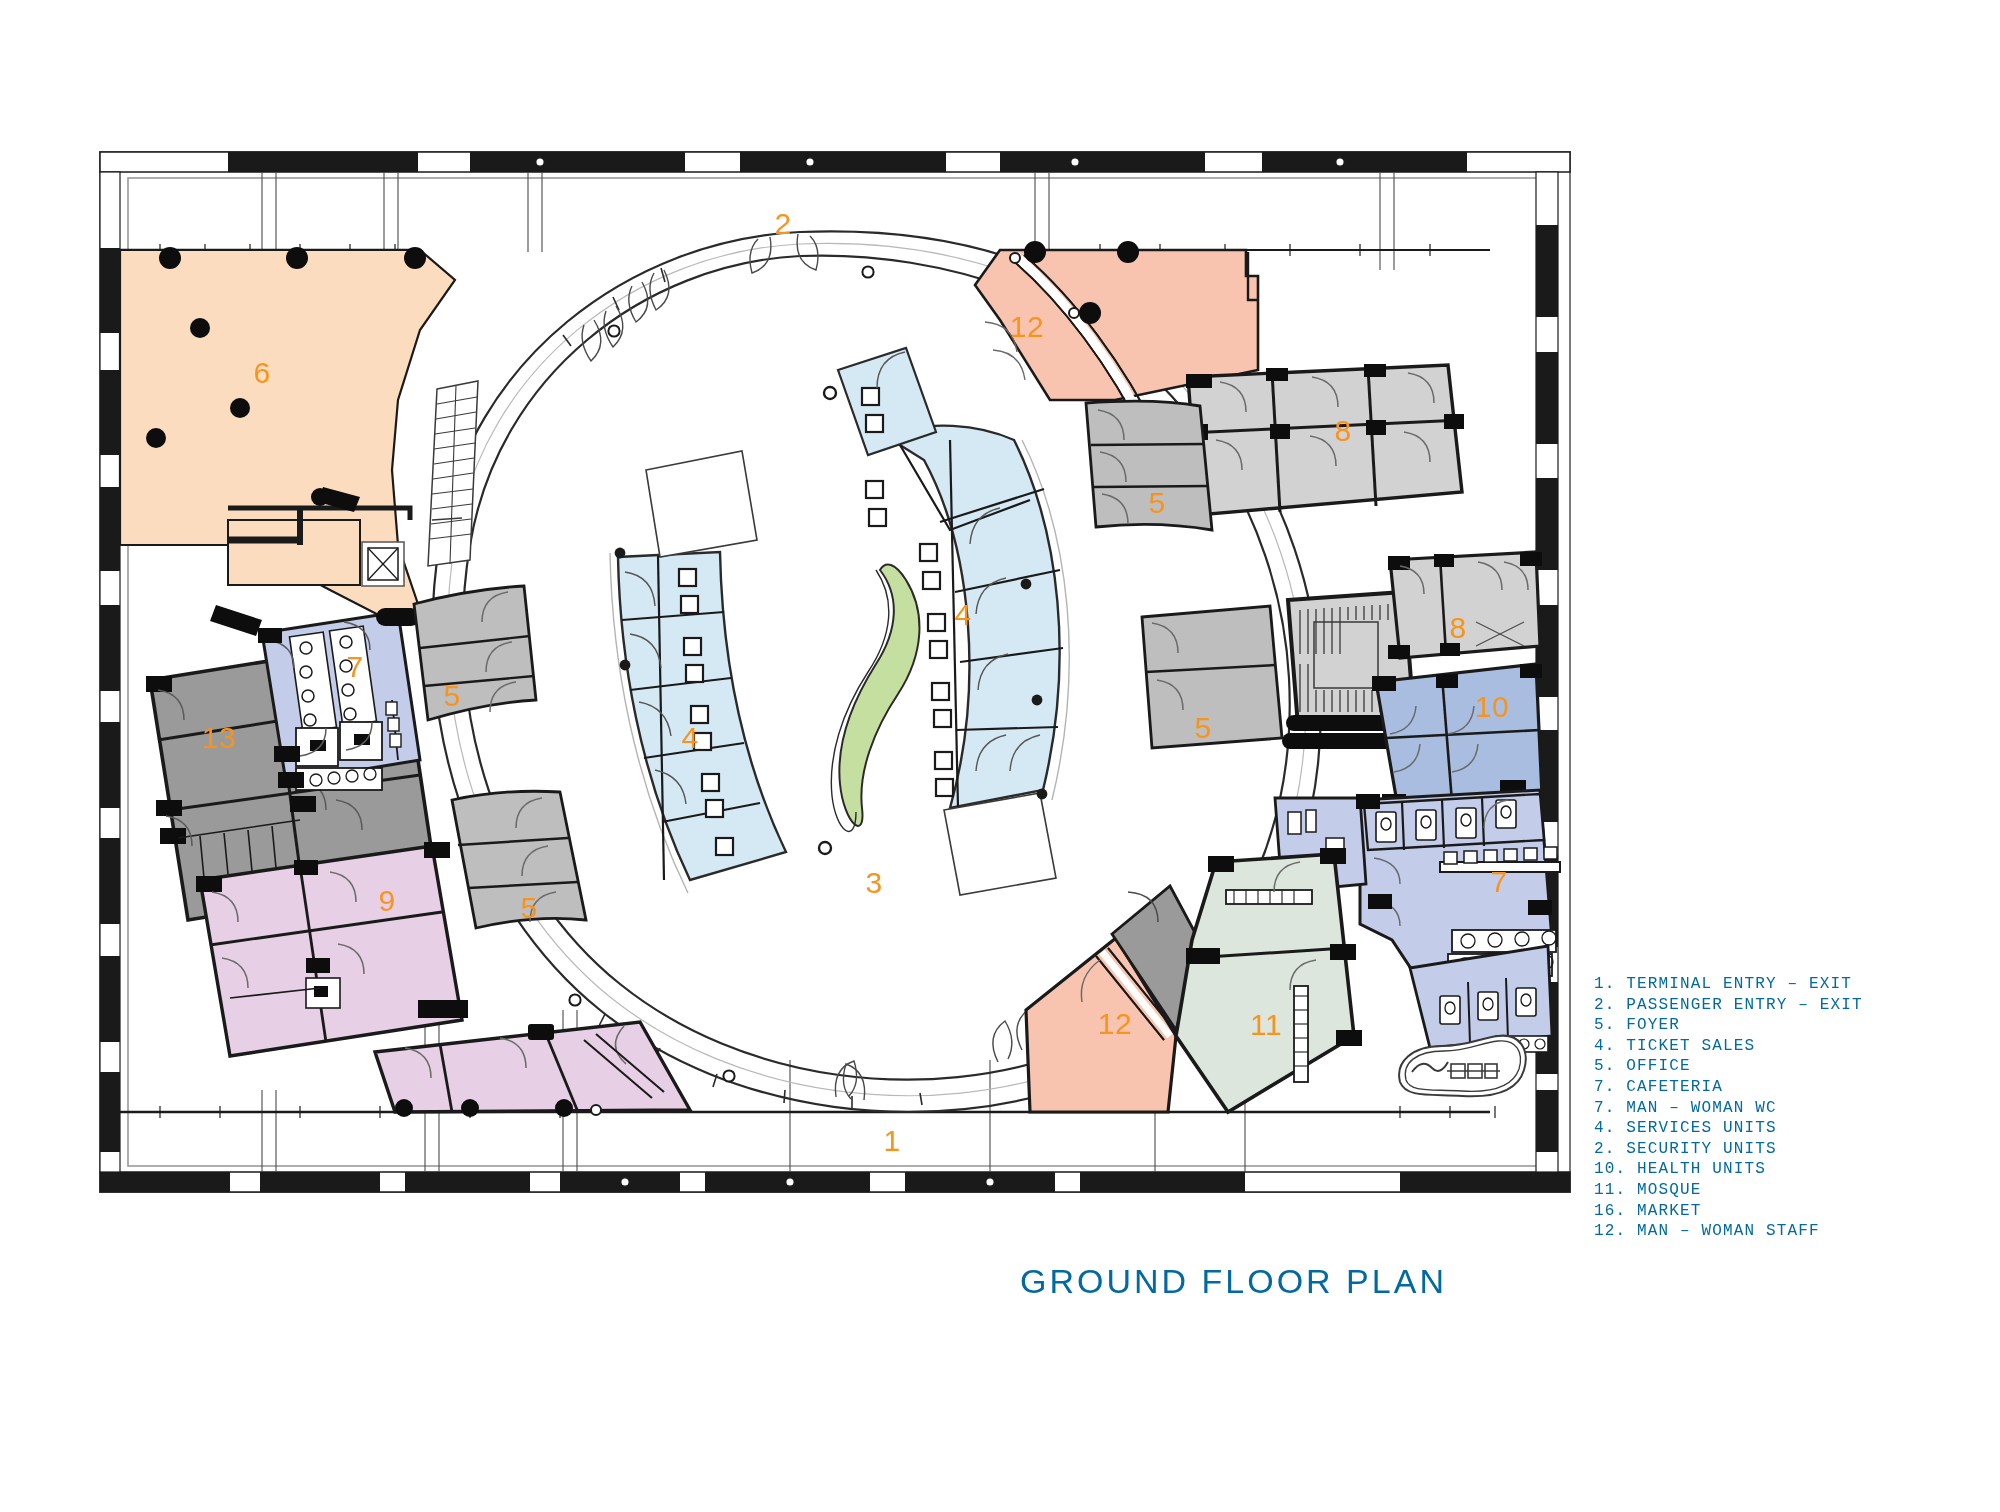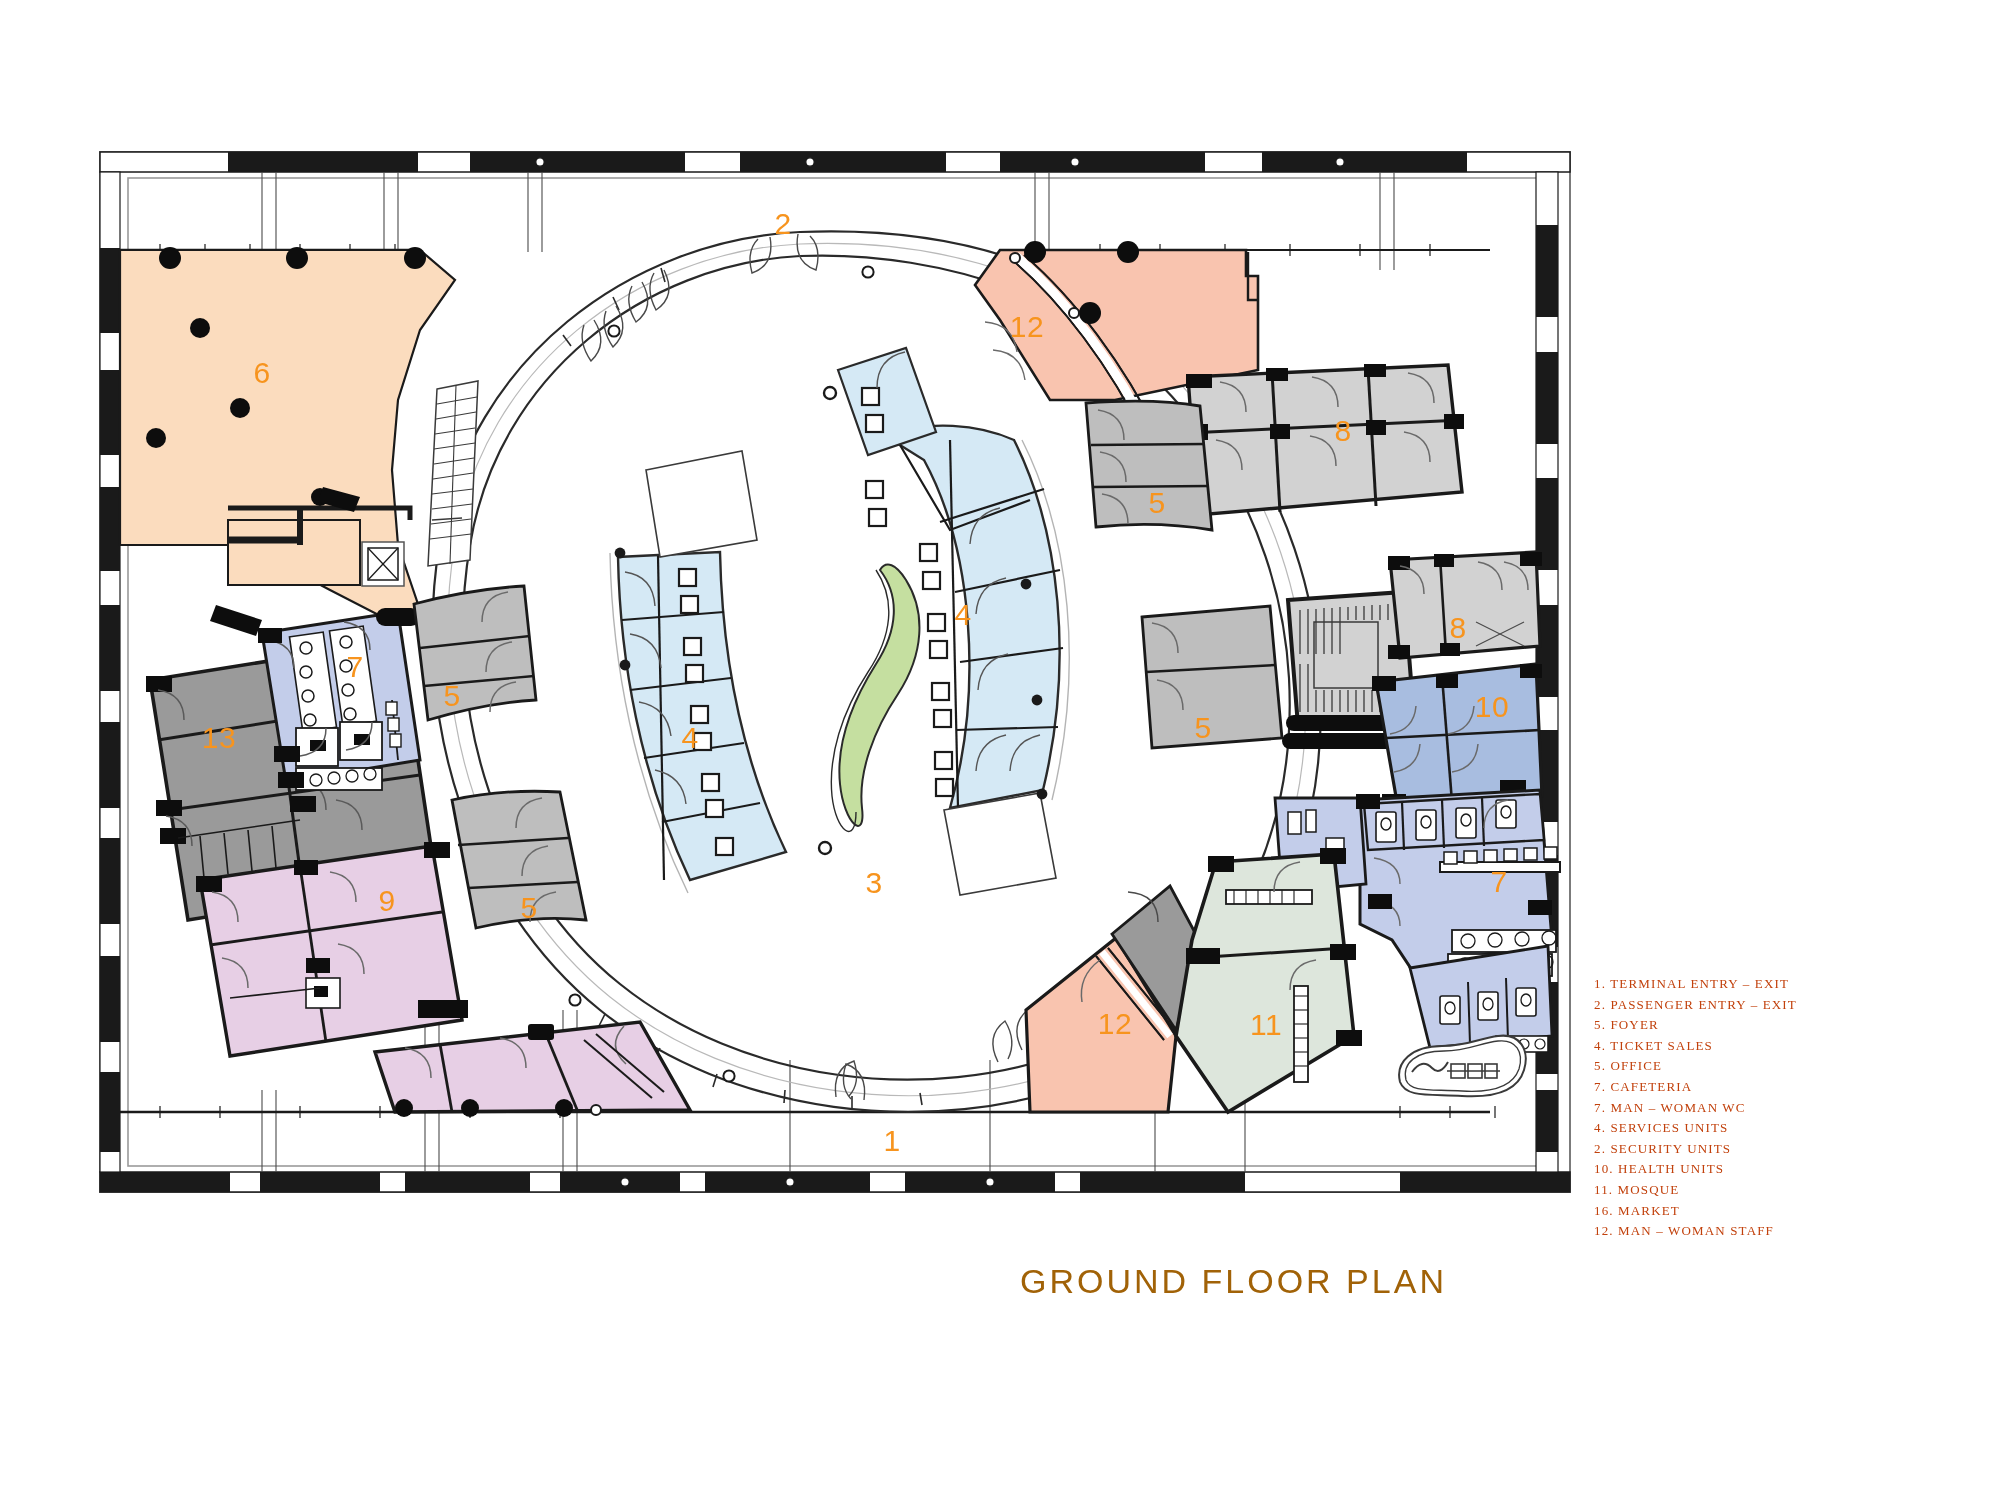--- a/index.html
+++ b/index.html
@@ -2,27 +2,27 @@
 <html><head>
 <meta charset="utf-8">
 <style>
   html,body{margin:0;padding:0;background:#ffffff;}
   body{width:2000px;height:1512px;overflow:hidden;
        font-family:"Liberation Sans",sans-serif;}
   #stage{position:relative;width:2000px;height:1512px;background:#fff;}
   svg.plan{position:absolute;left:0;top:0;width:2000px;height:1512px;}
 
   .legend{position:absolute;left:1594px;top:974px;width:380px;
-          font-family:Liberation Serif, serif;
-          font-size:13px;letter-spacing:1.15px;color:#c2410c;line-height:20.6px;}
+          font-family:Liberation Mono, monospace;
+          font-size:16px;letter-spacing:1.15px;color:#0369a1;line-height:20.6px;}
   .legend div{white-space:nowrap;}
 
   .title{position:absolute;left:1020px;top:1262px;
          font-family:"Liberation Sans",sans-serif;
-         font-size:34px;letter-spacing:3.0px;color:#a16207;font-weight:400;}
+         font-size:34px;letter-spacing:3.0px;color:#0369a1;font-weight:400;}
 
   .rnum{font-family:"Liberation Sans",sans-serif;fill:#F7941E;
         font-size:30px;font-weight:400;letter-spacing:0.5px;}
 </style>
 </head>
 <body>
 
 <div id="stage">
 
 <svg class="plan" viewBox="0 0 2000 1512">

